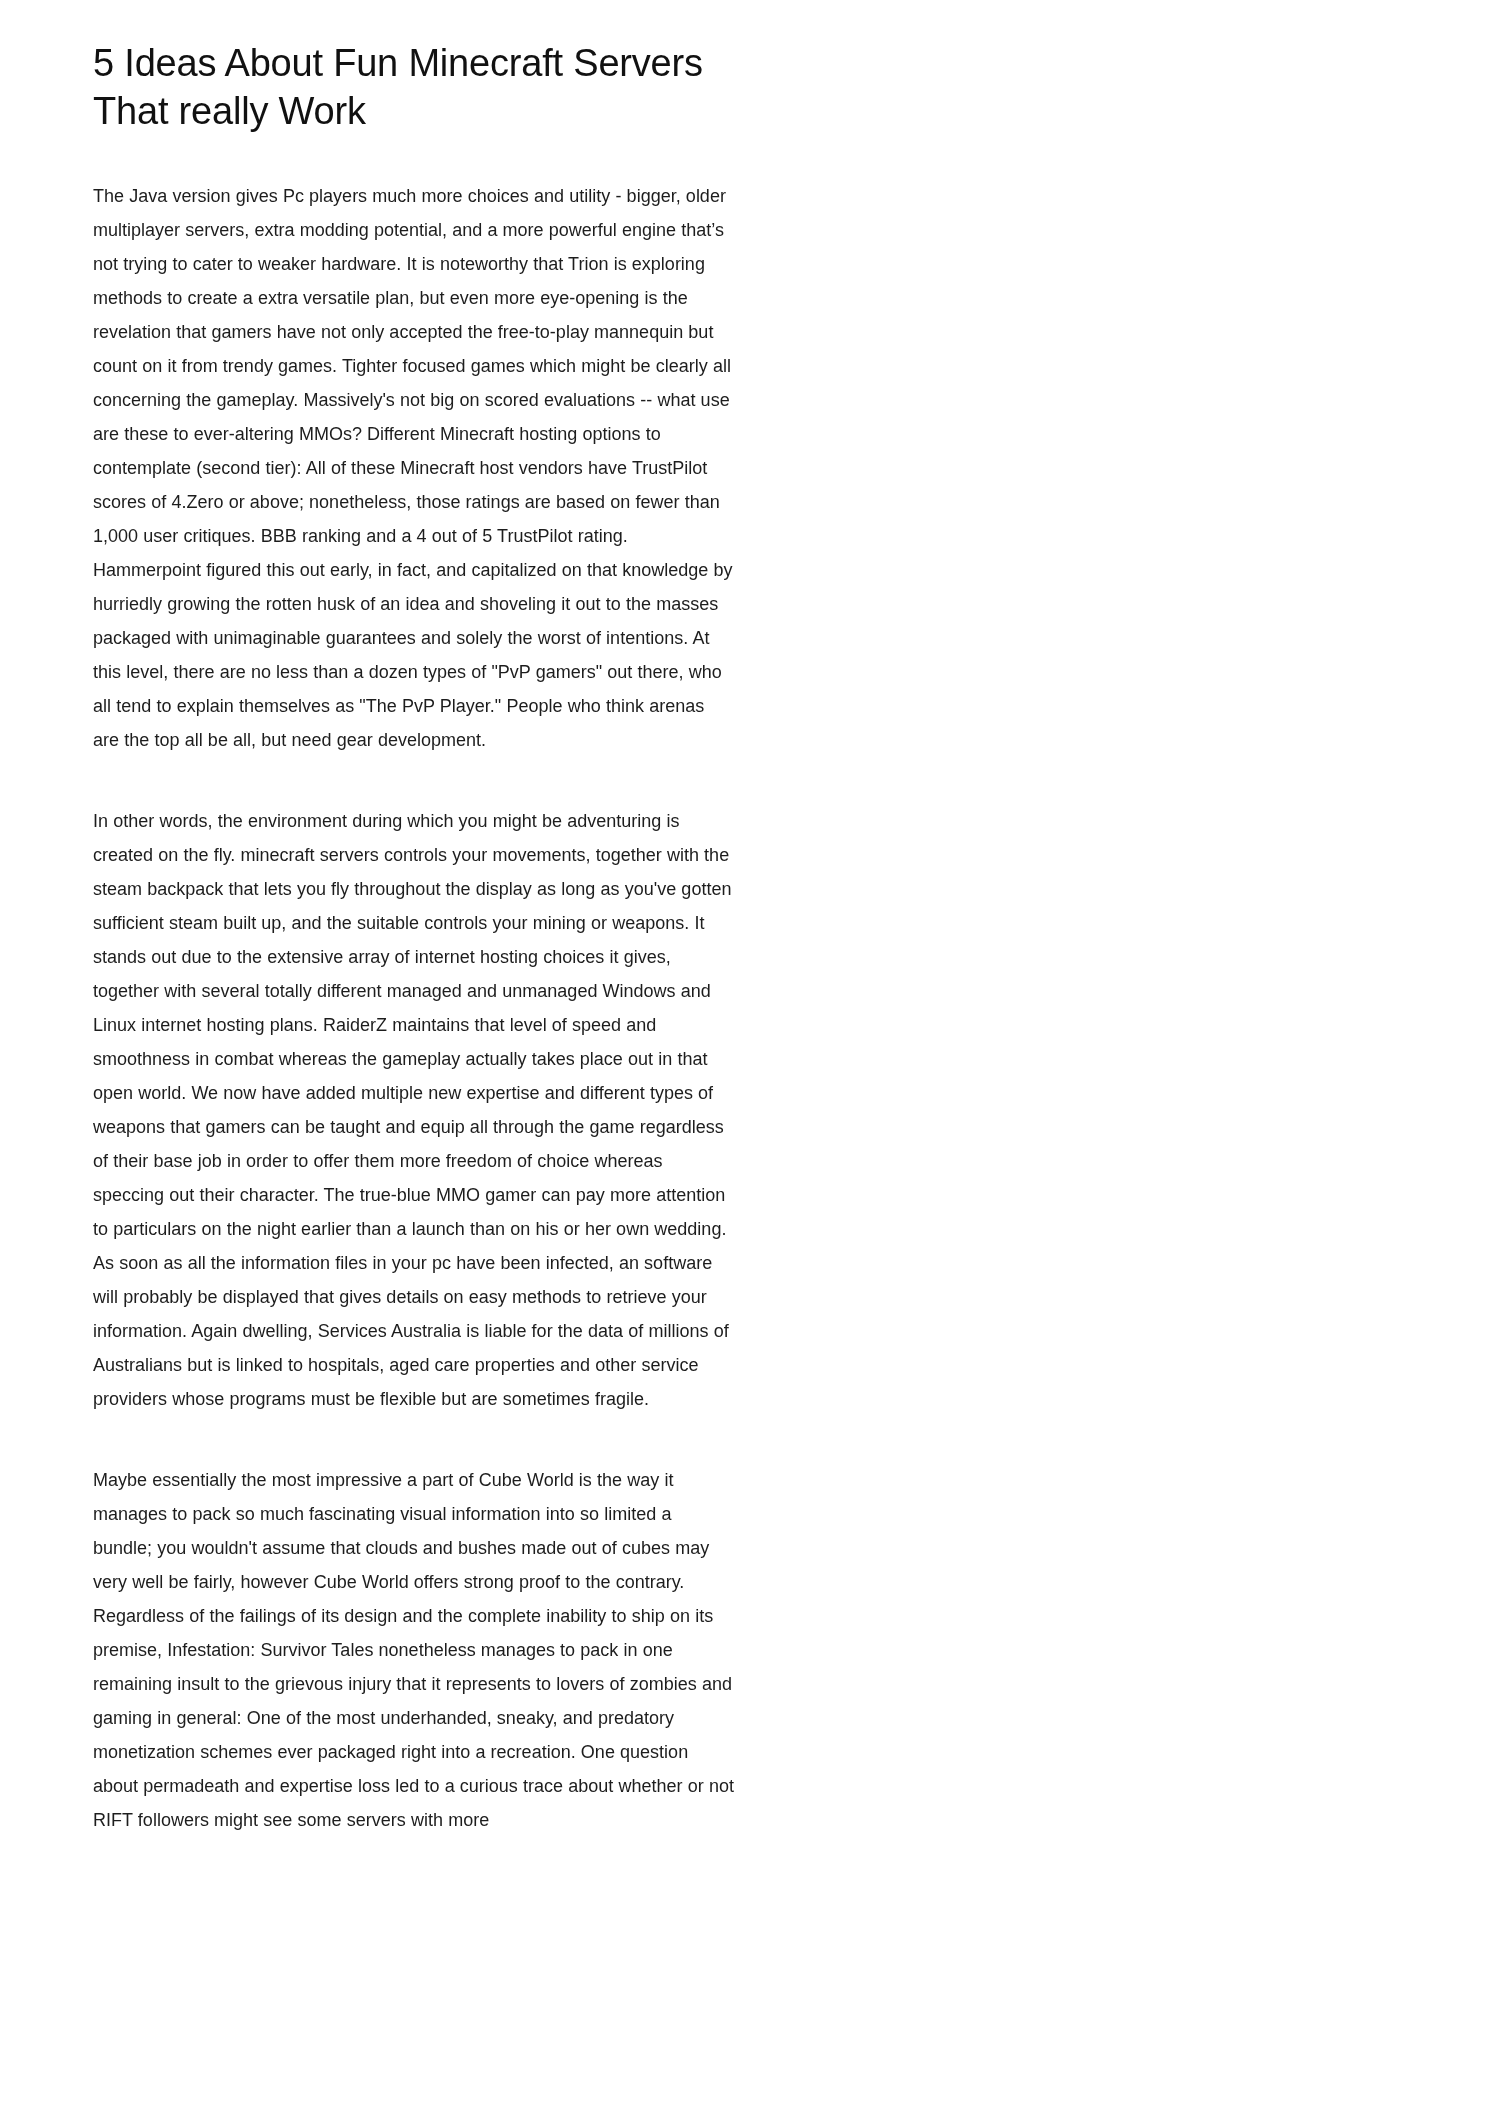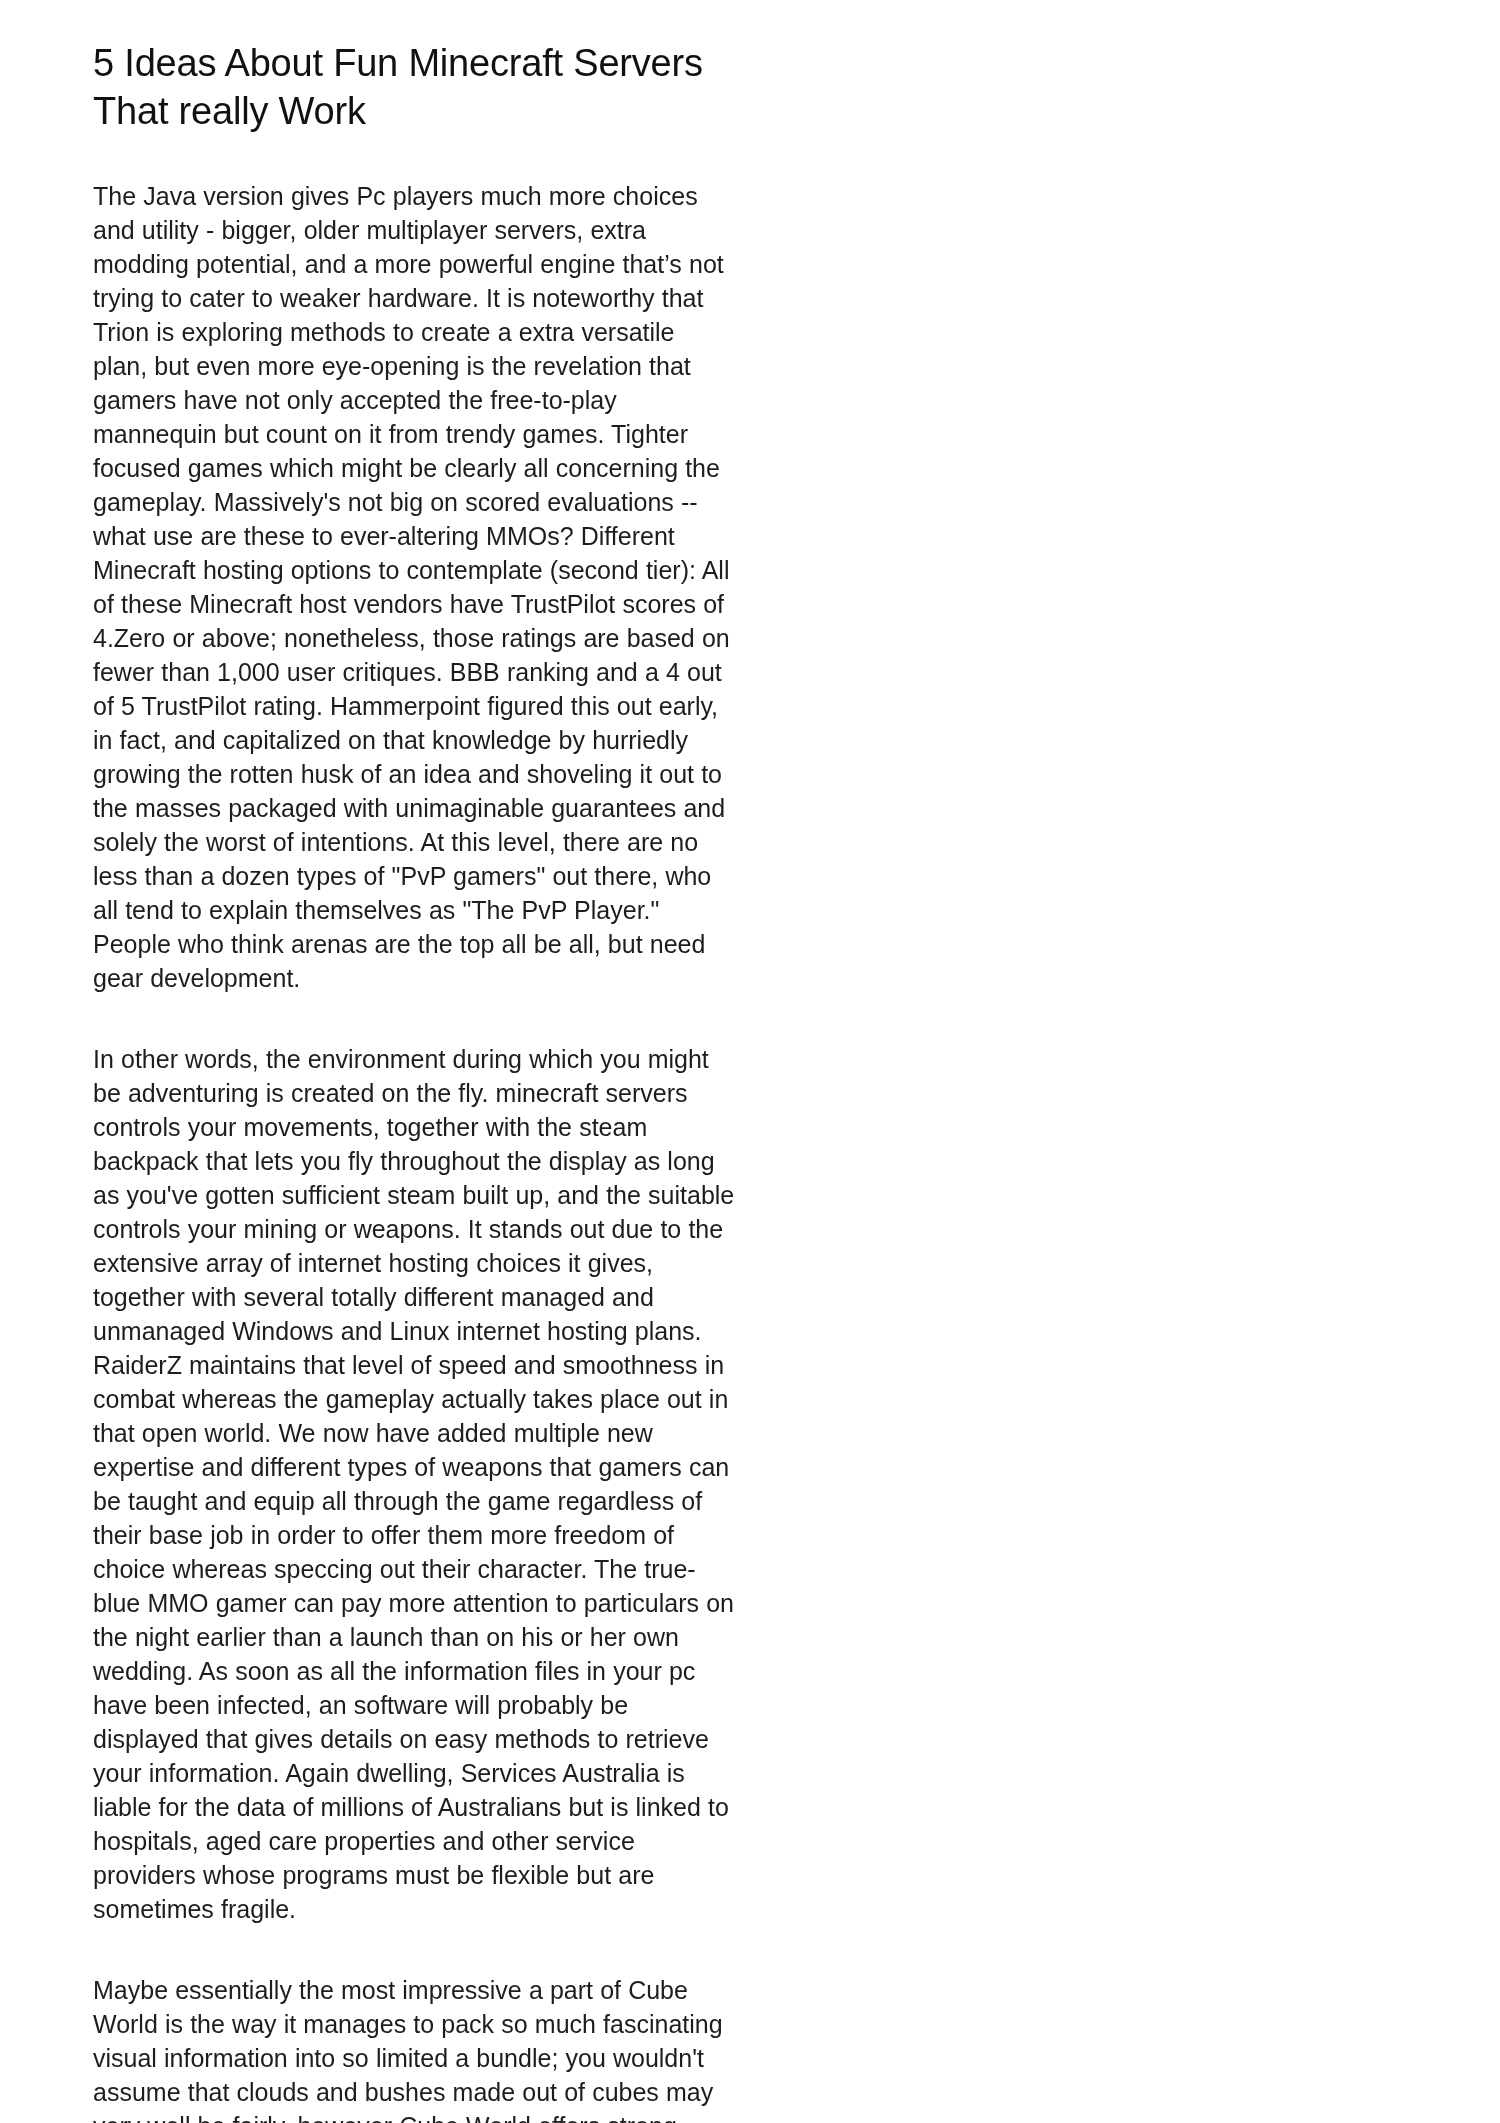--- a/index.html
+++ b/index.html
@@ -34,21 +34,21 @@
     line-height: 1.25;
     color: #111111;
     margin: 0 0 44px 0;
     letter-spacing: -0.2px;
     max-width: 930px;
   }
   .article-body {
     max-width: 930px;
   }
   .paragraph {
-    font-size: 25px;
+    font-size: 18px;
     line-height: 34px;
     color: #1d1d1d;
     margin: 0 0 47px 0;
     text-align: left;
     word-spacing: 0.2px;
   }
   .paragraph:last-child {
     margin-bottom: 11px;
   }
 </style>

